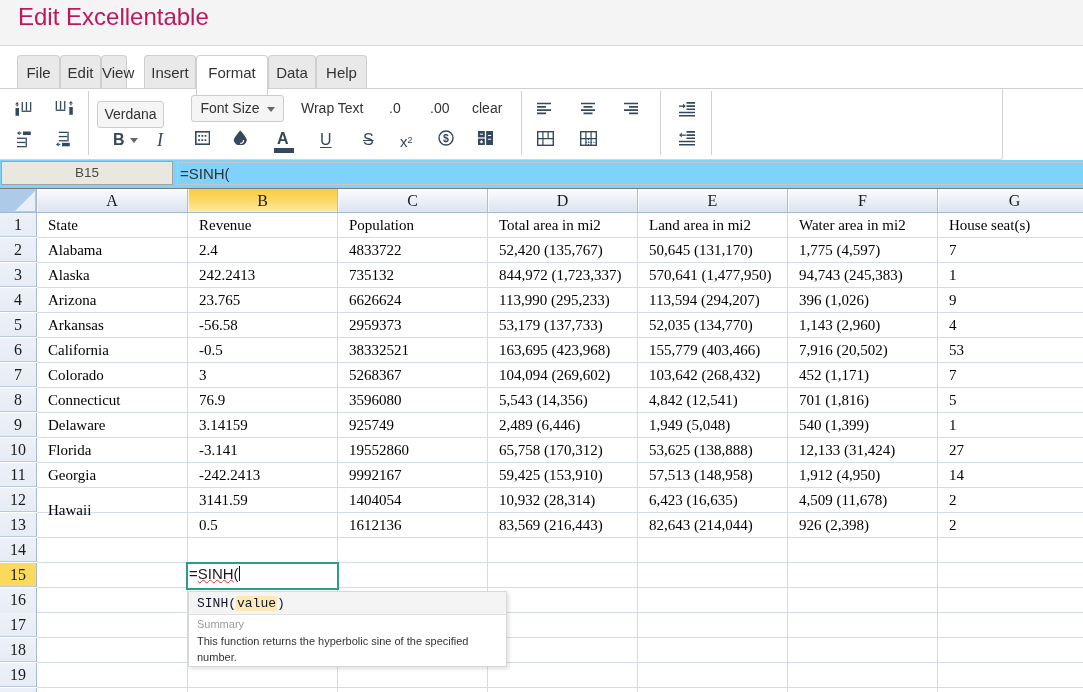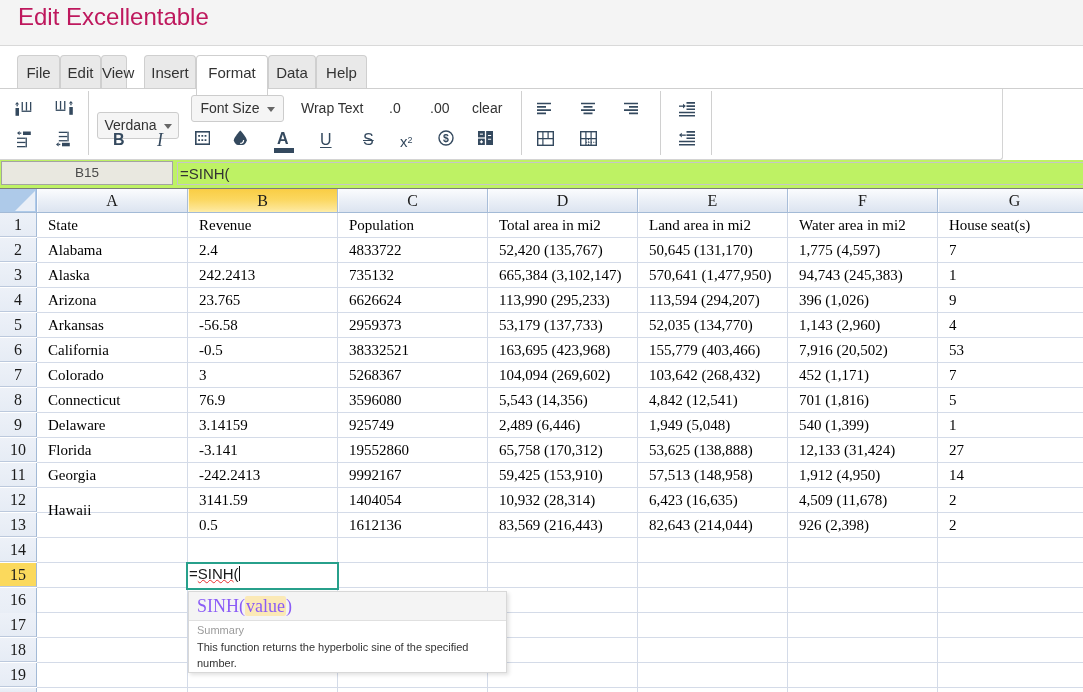--- a/index.html
+++ b/index.html
@@ -14,21 +14,21 @@
   border-right:1px solid #d4d4d4;border-bottom:1px solid #d4d4d4;border-radius:0 0 3px 0}
 #toolbarline{position:absolute;left:1003px;top:160px;width:80px;height:1px;background:#d4d4d4}
 .vsep{position:absolute;top:3px;width:1px;height:64px;background:#d0d0d0}
 .tbtn{position:absolute;height:27px;background:#f5f5f5;border:1px solid #ccc;border-radius:3px;
   color:#333;font-size:14px;line-height:25px;text-align:center}
 .caret{display:inline-block;width:0;height:0;border-left:4px solid transparent;border-right:4px solid transparent;
   border-top:5px solid #666;margin-left:7px;vertical-align:middle}
 .ttxt{position:absolute;color:#333;font-size:14px;line-height:27px;top:7px}
 .icn{position:absolute}
 .ib{position:absolute;color:#34495e;font-size:17px;font-family:"Liberation Serif",serif}
-#fbar{position:absolute;left:0;top:160px;width:1083px;height:28px;background:#bef264}
+#fbar{position:absolute;left:0;top:160px;width:1083px;height:28px;background:#7dd3fc}
 #namebox{position:absolute;left:1px;top:1px;width:172px;height:24px;background:#e9e8e0;border:1px solid #a3a3a3;
   color:#4a4a4a;font-size:13.5px;text-align:center;line-height:22px}
 #finput{position:absolute;left:177px;top:2px;width:906px;height:23px;border:1px solid #c6c6c6;border-right:none;
   font-size:15px;color:#333;line-height:21px;padding-left:2px}
 #grid{position:absolute;left:0;top:188px;width:1083px;height:504px;background:#fff;border-top:1px solid #7b7b7b}
 .ch{position:absolute;top:0;height:24px;background:linear-gradient(180deg,#fbfcfe 0%,#e9eef6 55%,#dce4f0 100%);
   border-right:1px solid #a8bdd9;border-bottom:1px solid #a3bad6;box-shadow:inset 1px 0 0 rgba(255,255,255,0.75);
   font-family:"Liberation Serif",serif;font-size:16px;color:#1a1a1a;text-align:center;line-height:24px}
 .ch.sel{background:linear-gradient(180deg,#f9cd44 0%,#fbd75f 45%,#fde695 88%,#ffefa9 100%)}
 .rh{position:absolute;left:0;width:37px;background:linear-gradient(180deg,#edf1f8 0%,#e6ecf5 100%);
@@ -41,21 +41,21 @@
 .gl-v{position:absolute;width:1px;background:#d4dbe8}
 .cell{position:absolute;height:25px;line-height:25px;font-family:"Liberation Serif",serif;font-size:15px;color:#000;
   white-space:nowrap;overflow:hidden;padding-left:10px}
 #selbox{position:absolute;border:2px solid #27a08b;background:#fff}
 #editcell{font-family:"Liberation Sans",sans-serif;font-size:15px;color:#1a1a1a;line-height:19px;padding-left:1px;white-space:nowrap}
 .wavy{text-decoration:underline;text-decoration-style:wavy;text-decoration-color:#e82c2c;text-decoration-thickness:1px;text-underline-offset:0px}
 #cursor{display:inline-block;width:1px;height:15px;background:#111;vertical-align:-2px}
 #popup{position:absolute;left:188px;top:402px;width:319px;background:#fff;border:1px solid #d8d8d8;
   box-shadow:2px 2px 4px rgba(0,0,0,0.12);z-index:20}
 #popup .head{background:#f4f4f4;border-bottom:1px solid #e0e0e0;padding:4px 8px 3px 8px;
-  font-family:Liberation Serif, serif;font-size:18px;color:#8b5cf6}
+  font-family:Liberation Mono, monospace;font-size:13px;color:#0f172a}
 #popup .head .hl{background:#fbe9b6;border-radius:2px;padding:0 1px}
 #popup .body{padding:3px 8px 1px 8px}
 #popup .sum{color:#9b9b9b;font-size:11px;margin-bottom:4px}
 #popup .desc{color:#333;font-size:11px;line-height:15.5px}
 </style></head><body>
 <div id="titlebar">
     <h1>Edit Excellentable</h1>
   </div>
 <div id="tabline"></div>
 <div id="tabs">
@@ -98,21 +98,21 @@
     <div class="icn" style="left:56px;top:43px"><svg width="14" height="16" viewBox="0 0 14 16">
         <rect x="2.8" y="0.7" width="8.6" height="1.3" fill="#34495e"></rect>
         <rect x="2.8" y="4.9" width="8.6" height="1.3" fill="#34495e"></rect>
         <rect x="2.8" y="9.1" width="8.6" height="1.3" fill="#34495e"></rect>
         <rect x="11.4" y="0.7" width="1.3" height="9.7" fill="#34495e"></rect>
         <polygon points="0,13.4 2.6,11.3 2.6,15.5" fill="#34495e"></polygon>
         <rect x="2.6" y="12.8" width="1.7" height="1.3" fill="#34495e"></rect>
         <rect x="6.0" y="11.8" width="7.8" height="3.5" fill="#34495e"></rect>
       </svg></div>
     <div class="vsep" style="left:88px"></div>
-    <div class="tbtn" style="left:97px;top:24px;width:82px">Verdana<span class="caret"></span></div>
+    <div class="tbtn" style="left:97px;top:13px;width:67px">Verdana<span class="caret"></span></div>
     <div class="tbtn" style="left:191px;top:7px;width:93px">Font Size<span class="caret"></span></div>
     <div class="ttxt" style="left:301px">Wrap Text</div>
     <div class="ttxt" style="left:389px">.0</div>
     <div class="ttxt" style="left:430px">.00</div>
     <div class="ttxt" style="left:472px">clear</div>
     <div class="vsep" style="left:521px"></div>
     <div class="icn" style="left:537px;top:13px"><svg width="14" height="13" viewBox="0 0 14 13">
         <path d="M0 1.5 H14 M0 4.8 H9 M0 8.1 H14 M0 11.4 H9" stroke="#34495e" stroke-width="1.7" fill="none"></path>
       </svg></div>
     <div class="icn" style="left:581px;top:13px"><svg width="14" height="13" viewBox="0 0 14 13">
@@ -241,21 +241,21 @@
     <div class="cell" style="left:38px;top:49px;width:149px">Alabama</div>
     <div class="cell" style="left:189px;top:49px;width:148px">2.4</div>
     <div class="cell" style="left:339px;top:49px;width:148px">4833722</div>
     <div class="cell" style="left:489px;top:49px;width:148px">52,420 (135,767)</div>
     <div class="cell" style="left:639px;top:49px;width:148px">50,645 (131,170)</div>
     <div class="cell" style="left:789px;top:49px;width:148px">1,775 (4,597)</div>
     <div class="cell" style="left:939px;top:49px;width:152px">7</div>
     <div class="cell" style="left:38px;top:74px;width:149px">Alaska</div>
     <div class="cell" style="left:189px;top:74px;width:148px">242.2413</div>
     <div class="cell" style="left:339px;top:74px;width:148px">735132</div>
-    <div class="cell" style="left:489px;top:74px;width:148px">665,384 (3,102,147)</div>
+    <div class="cell" style="left:489px;top:74px;width:148px">844,972 (1,723,337)</div>
     <div class="cell" style="left:639px;top:74px;width:148px">570,641 (1,477,950)</div>
     <div class="cell" style="left:789px;top:74px;width:148px">94,743 (245,383)</div>
     <div class="cell" style="left:939px;top:74px;width:152px">1</div>
     <div class="cell" style="left:38px;top:99px;width:149px">Arizona</div>
     <div class="cell" style="left:189px;top:99px;width:148px">23.765</div>
     <div class="cell" style="left:339px;top:99px;width:148px">6626624</div>
     <div class="cell" style="left:489px;top:99px;width:148px">113,990 (295,233)</div>
     <div class="cell" style="left:639px;top:99px;width:148px">113,594 (294,207)</div>
     <div class="cell" style="left:789px;top:99px;width:148px">396 (1,026)</div>
     <div class="cell" style="left:939px;top:99px;width:152px">9</div>

